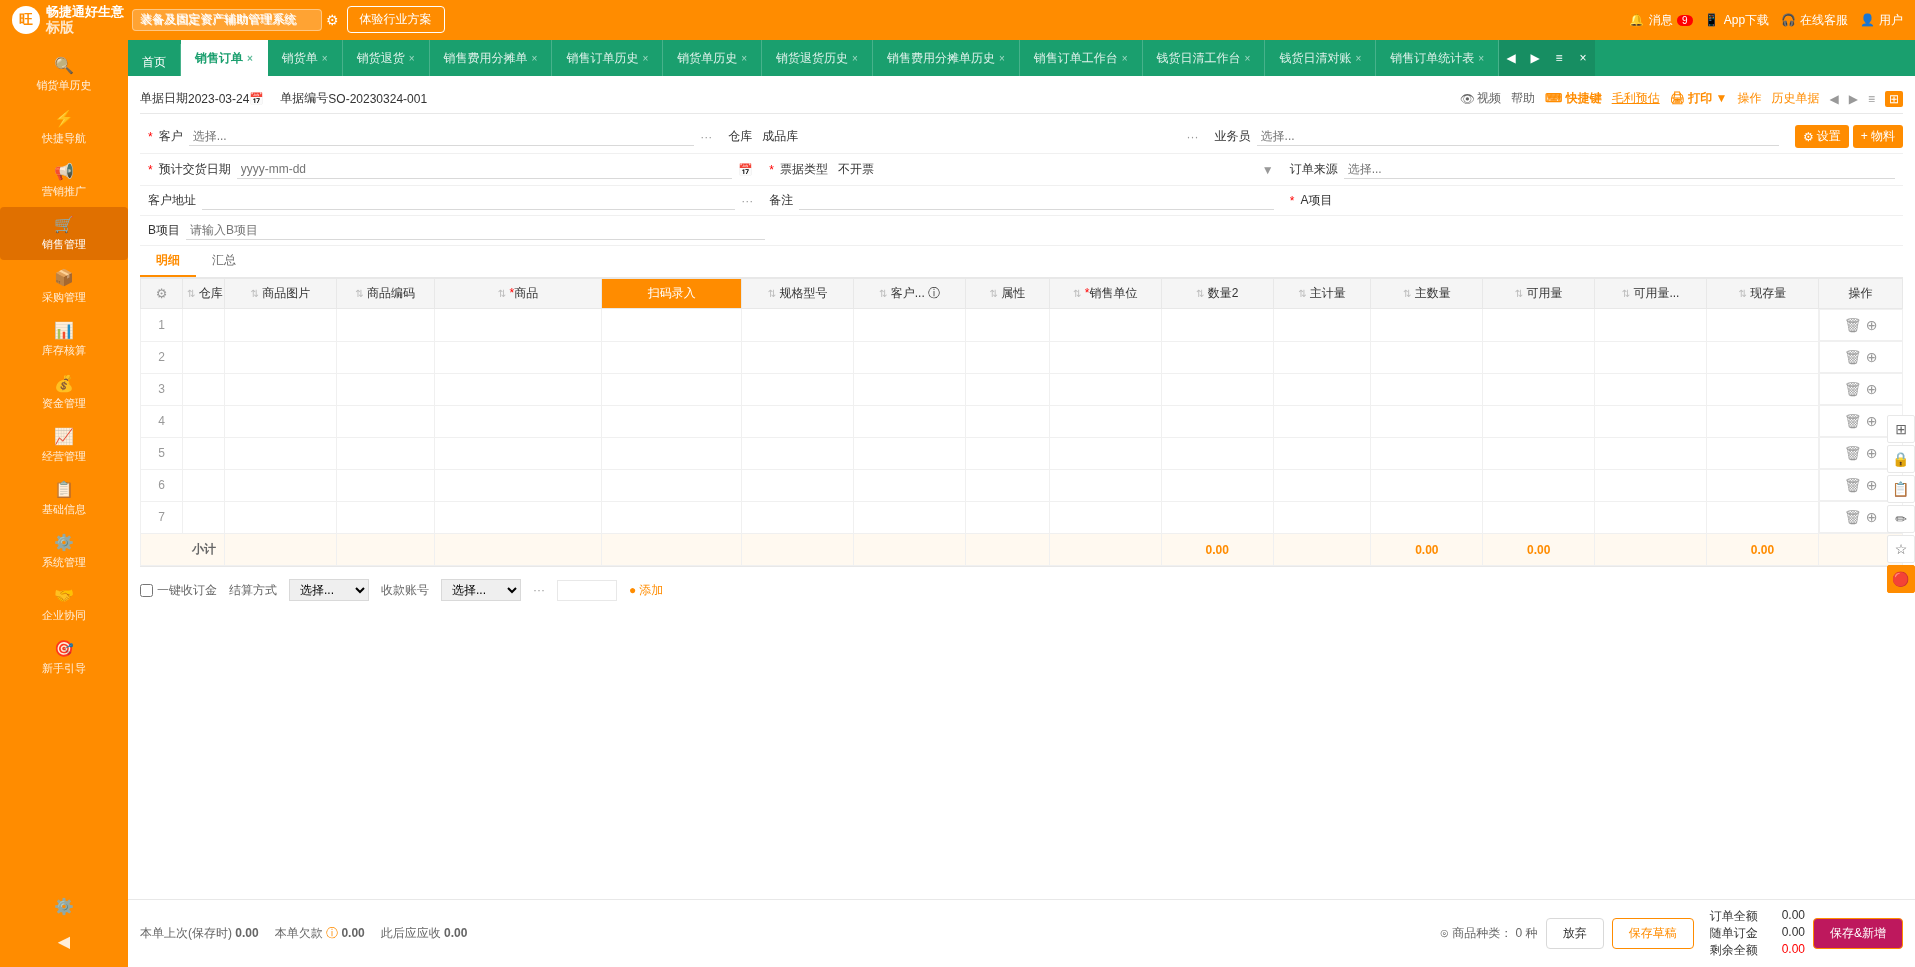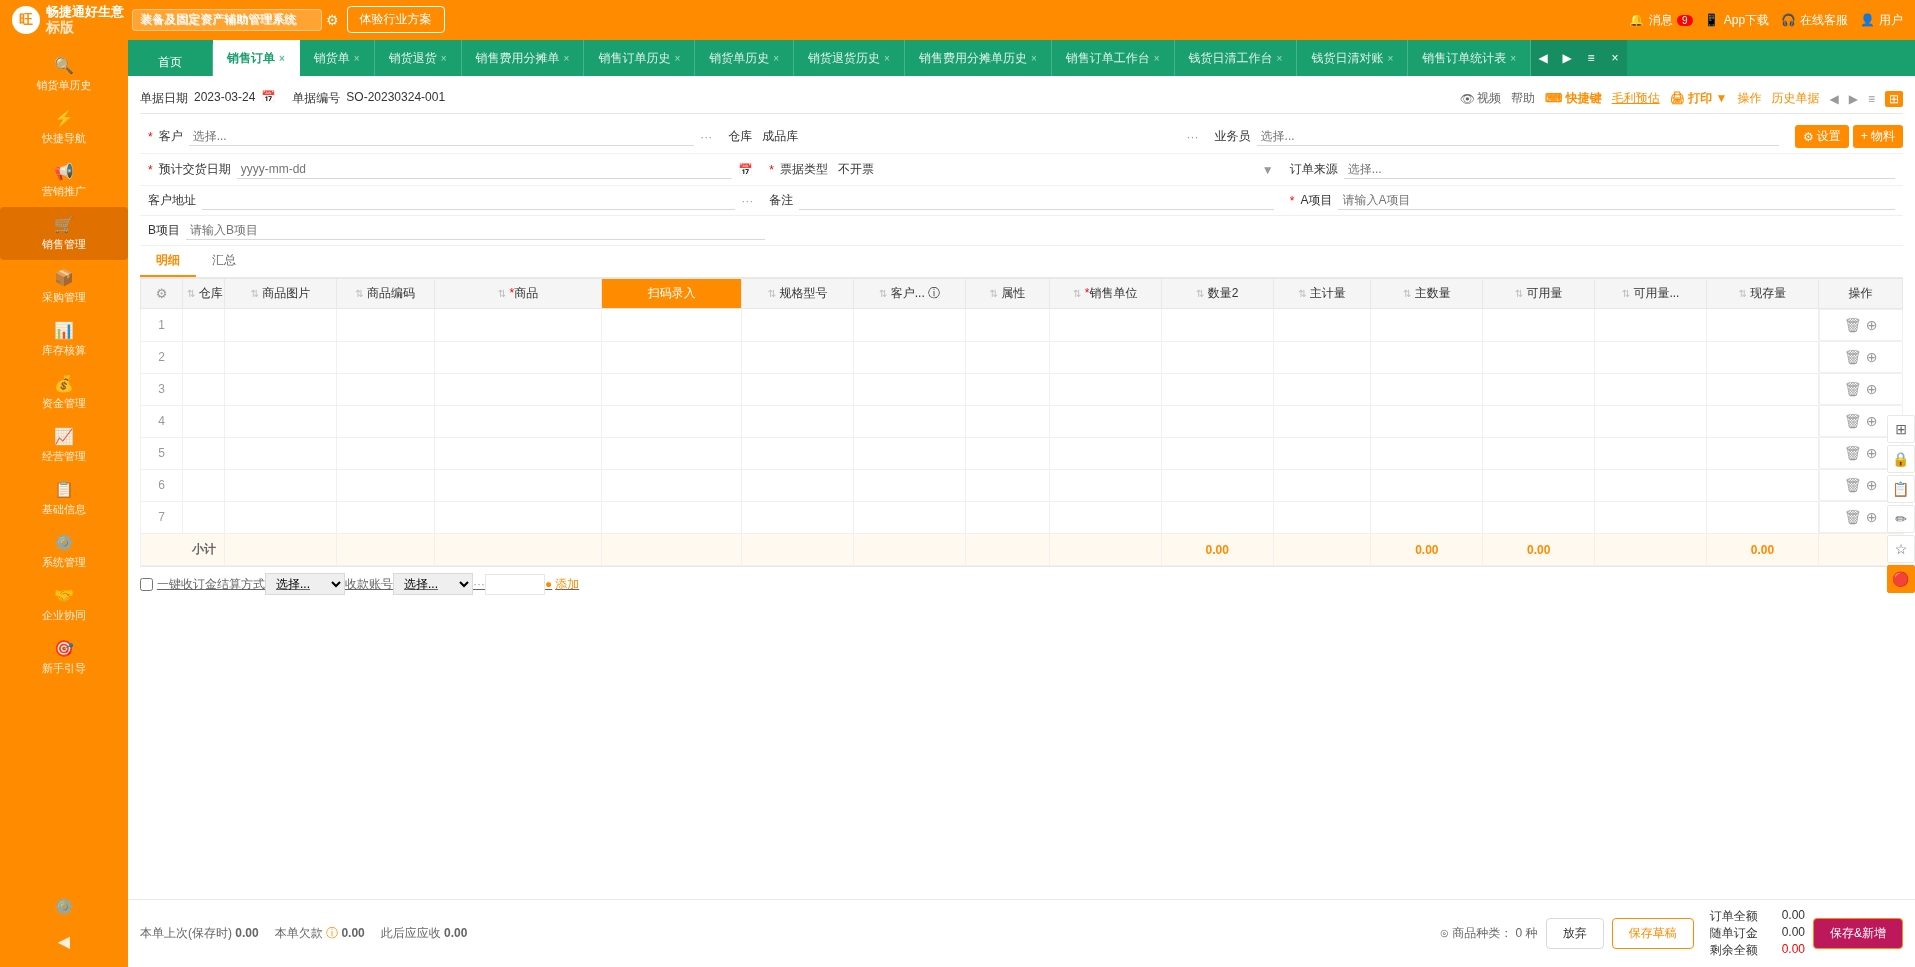--- a/index.html
+++ b/index.html
@@ -28,22 +28,22 @@
     
     .sidebar-item { width: 100%; display: flex; flex-direction: column; align-items: center; padding: 8px 4px; cursor: pointer; color: rgba(255,255,255,0.85); font-size: 11px; gap: 3px; border-radius: 4px; }
     .sidebar-item.active { background: #e07000; color: #fff; }
     .sidebar-icon { font-size: 16px; }
 
     
     .tab-item { height: 36px; padding: 16px 14px; display: flex; align-items: center; gap: 4px; cursor: pointer; color: rgba(255,255,255,0.85); font-size: 12px; white-space: nowrap; border-right: 1px solid rgba(255,255,255,0.2); }
     .tab-item.active { background: #fff; color: #1a9f6e; font-weight: bold; }
     .tab-close { font-size: 10px; color: inherit; opacity: 0.7; }
     .tab-nav-btn { width: 24px; height: 36px; display: flex; align-items: center; justify-content: center; color: #fff; cursor: pointer; background: rgba(0,0,0,0.1); }
-    .tab-home { background: #1a9f6e; color: #fff; padding: 0 30px; height: 36px; display: flex; align-items: center; font-size: 12px; border-right: 1px solid rgba(255,255,255,0.2); margin-top: 8px; }
-    .form-field { display: flex; gap: 6px; font-size: 12px; }
+    .tab-home { background: #1a9f6e; color: #fff; padding: 0 14px; height: 36px; display: flex; align-items: center; font-size: 12px; border-right: 1px solid rgba(255,255,255,0.2); margin-top: 8px; }
+    .form-field { display: flex; align-items: center; font-size: 12px; }
     .form-label { color: #333; white-space: nowrap; }
     .form-value { color: #333; font-weight: 500; }
 
     
     .form-row { display: flex; align-items: center; gap: 0; padding: 5px 0; border-bottom: 1px solid #f0f0f0; }
     .form-cell { display: flex; align-items: center; gap: 6px; flex: 1; min-width: 0; padding: 0 8px; }
     .form-input { border: none; border-bottom: 1px solid #d9d9d9; outline: none; padding: 2px 4px; font-size: 12px; color: #999; background: transparent; width: 100%; }
     .more-btn { color: #999; cursor: pointer; font-size: 12px; }
 
     
@@ -55,21 +55,21 @@
     .data-table { width: 100%; border-collapse: collapse; font-size: 12px; }
     .data-table th { background: #f5f5f5; border: 1px solid #e8e8e8; padding: 6px 4px; text-align: center; white-space: nowrap; font-weight: normal; color: #333; }
     .data-table td { border: 1px solid #f0f0f0; padding: 4px; height: 32px; text-align: center; }
     .row-num { color: #999; width: 30px; }
     .table-actions { display: flex; align-items: center; justify-content: center; gap: 4px; }
     .action-icon { cursor: pointer; color: #999; font-size: 14px; }
     .subtotal-row td { background: #fff9f0; font-weight: bold; }
     .subtotal-value { color: #ff8c00; }
 
     
-    .table-footer { display: flex; align-items: center; gap: 0; padding: 6px 0; border-top: 1px solid #e8e8e8; font-size: 12px; color: #666; text-decoration: underline; }
+    .table-footer { display: flex; align-items: center; gap: 12px; padding: 12px 0; border-top: 1px solid #e8e8e8; font-size: 12px; color: #666; }
     .checkbox-label { display: flex; align-items: center; gap: 4px; cursor: pointer; }
     .add-btn { color: #ff8c00; cursor: pointer; display: flex; align-items: center; gap: 3px; }
     .amount-input { border: 1px solid #e8e8e8; padding: 2px 6px; width: 60px; text-align: right; }
 
     
     .bottom-bar { display: flex; align-items: center; padding: 8px 12px; border-top: 1px solid #e8e8e8; background: #fff; justify-content: space-between; }
     .bottom-info { display: flex; gap: 16px; font-size: 12px; color: #666; }
     .btn { padding: 6px 16px; border-radius: 4px; cursor: pointer; font-size: 12px; border: 1px solid; }
     .btn-default { background: #fff; border-color: #d9d9d9; color: #333; }
     .btn-primary { background: #be185d; border-color: #ff8c00; color: #fff; }
@@ -324,21 +324,20 @@
             <input class="form-input" type="text" style="flex: 1 1 0%;">
             <span class="more-btn">···</span>
           </div>
           <div class="form-cell" style="flex:1;">
             <span class="form-label">备注</span>
             <input class="form-input" type="text" style="flex: 1 1 0%;">
           </div>
           <div class="form-cell" style="flex:1.2;">
             <span style="color:#f00;">*</span>
             <span class="form-label">A项目</span>
-            <input class="form-input" type="text" style="flex: 1 1 0%;" placeholder="请输入A项目">
           </div>
         </div>
 
         <div class="form-row">
           <div class="form-cell" style="flex:1.2;">
             <span class="form-label">B项目</span>
             <input class="form-input" type="text" style="flex: 1 1 0%;" placeholder="请输入B项目">
           </div>
           <div style="flex:2.2;"></div>
         </div>

